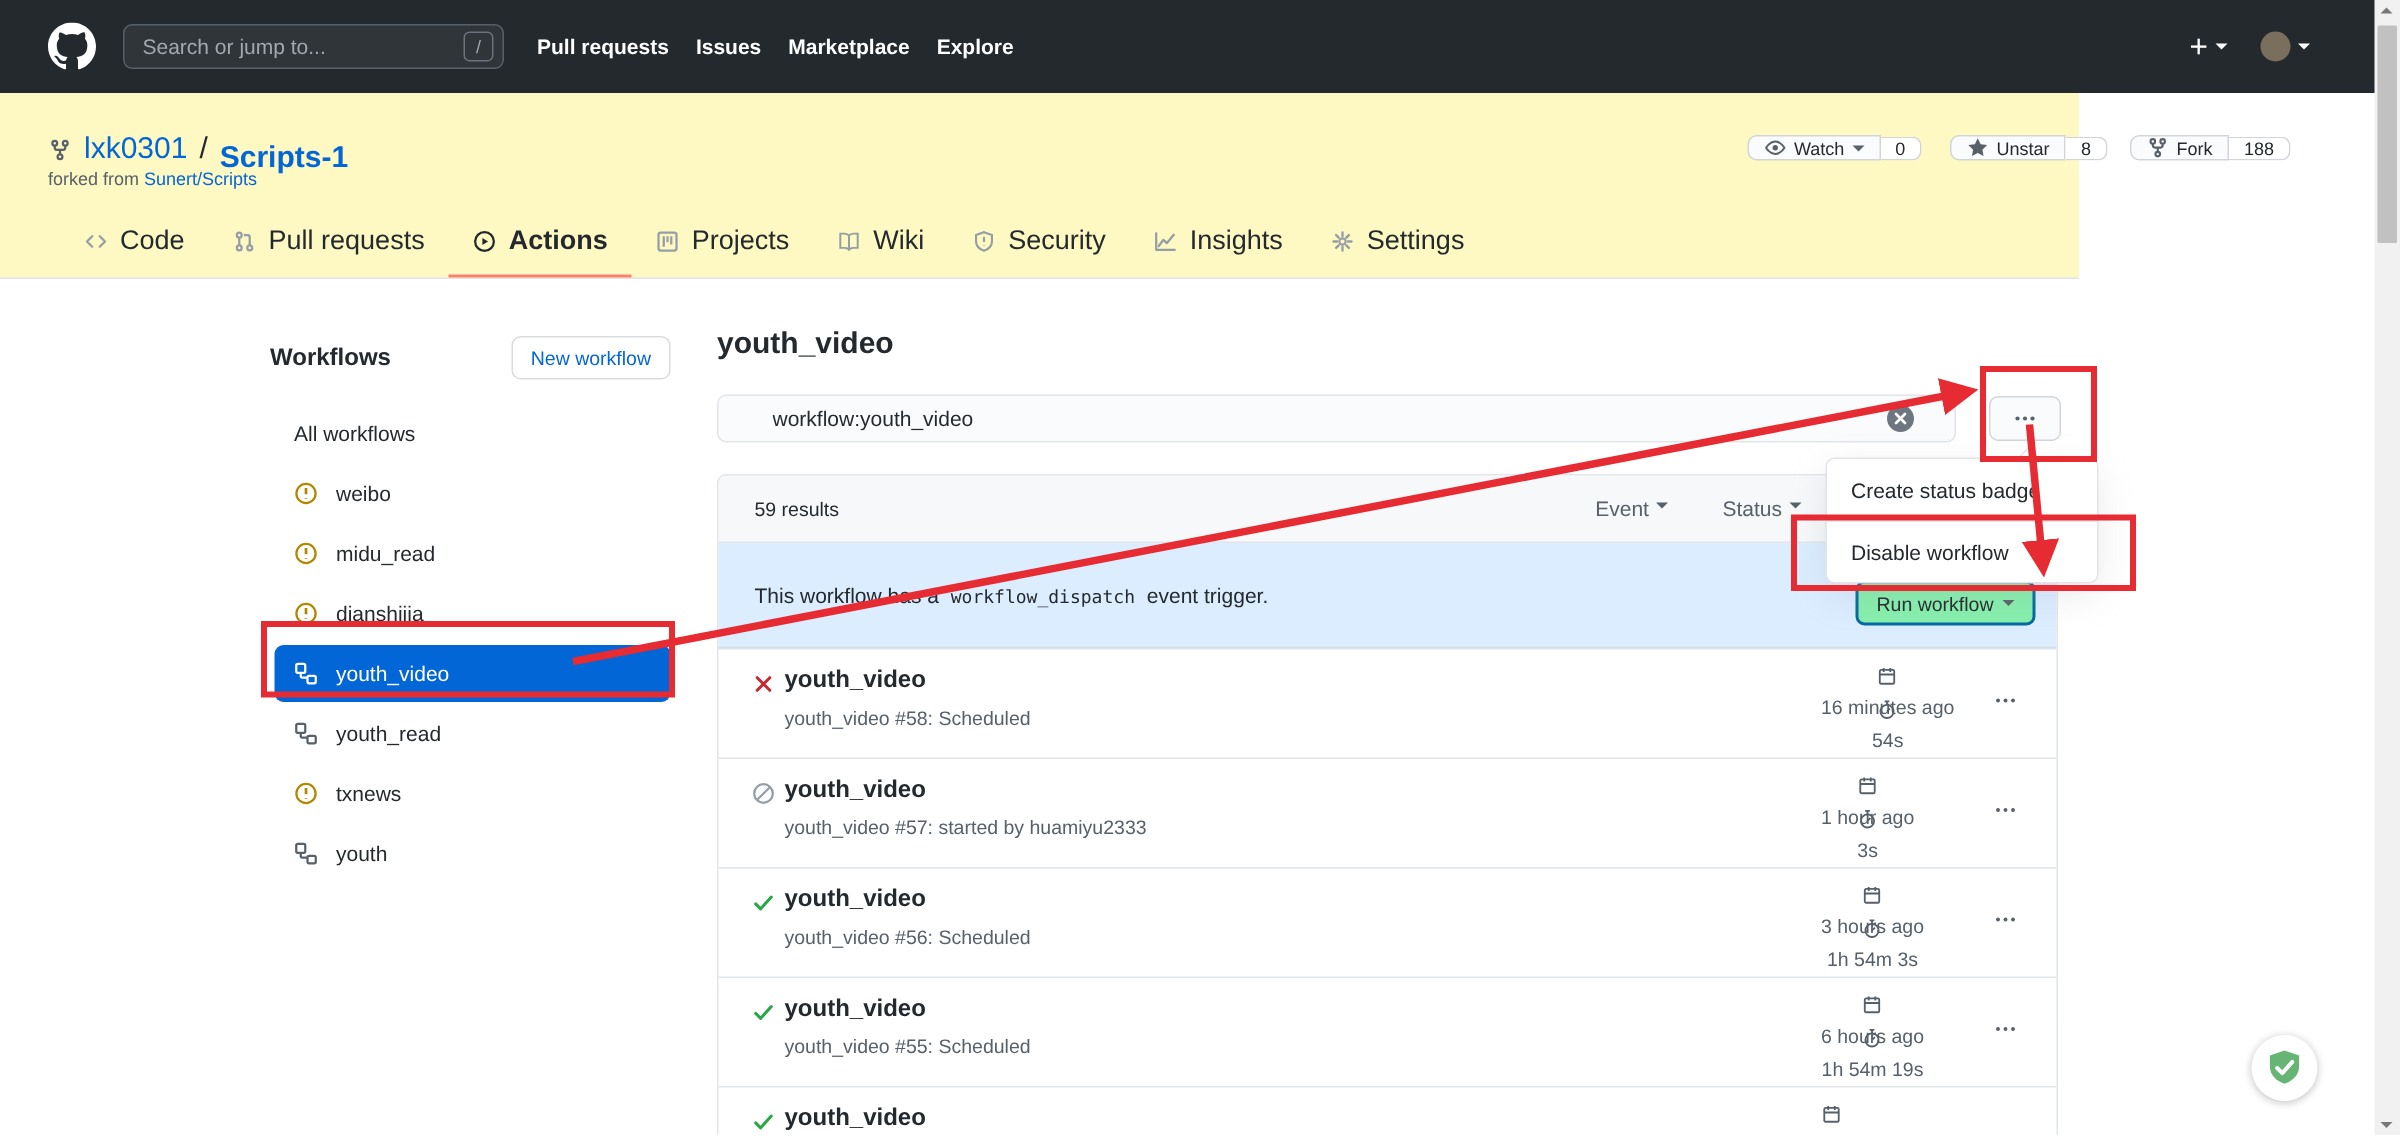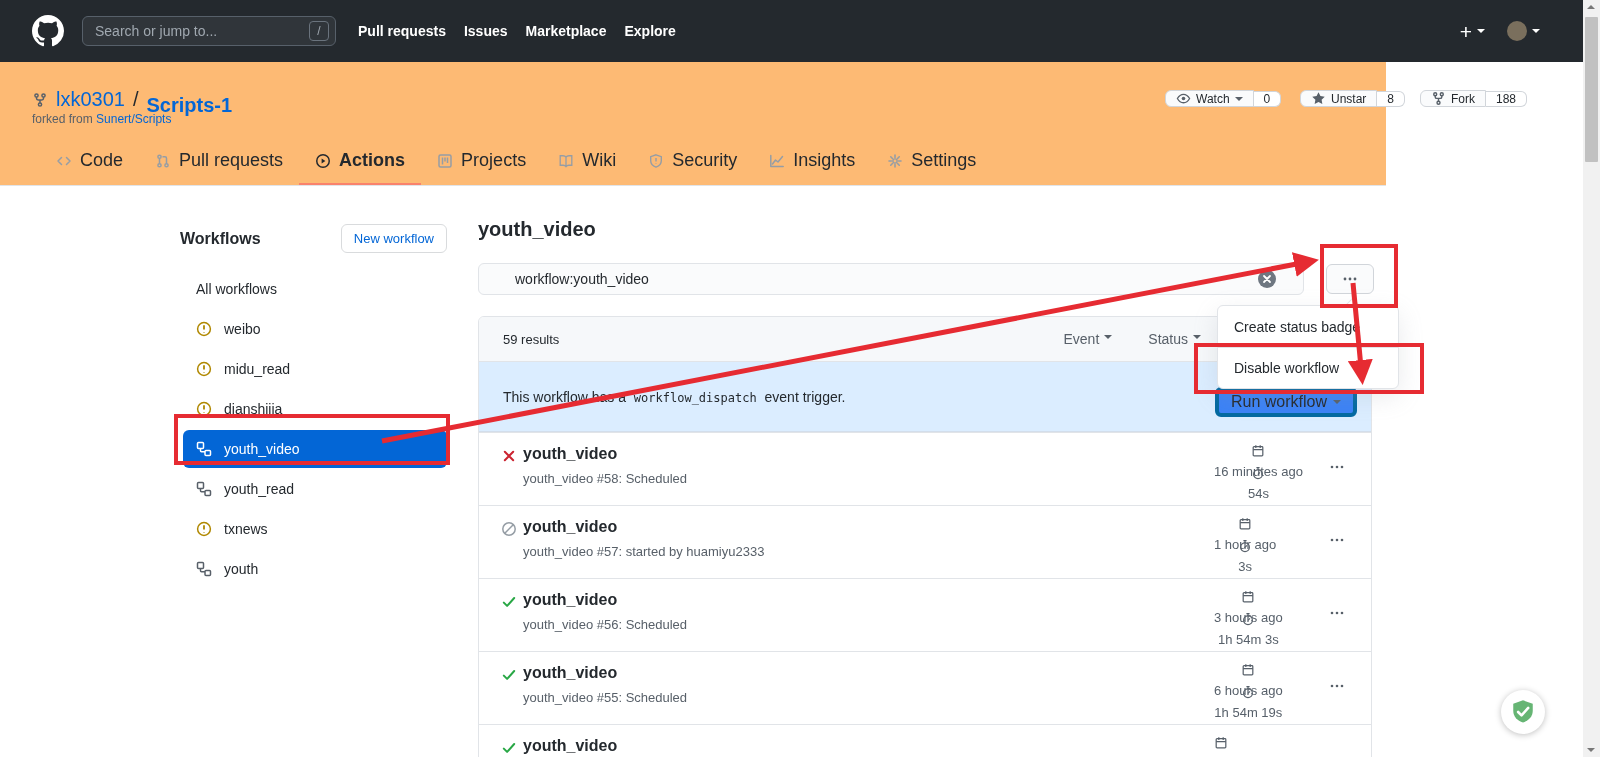--- a/index.html
+++ b/index.html
@@ -18,21 +18,21 @@
   .nav-links { display:flex; gap:18px; align-items:center; }
   .nav-links a { color:#fff; font-size:14px; font-weight:bold; text-decoration:none; white-space:nowrap; }
   .nav-spacer { flex:1; }
   .nav-right { display:flex; align-items:center; gap:22px; margin-right:28px; }
   .plus-group, .avatar-group { display:flex; align-items:center; gap:5px; cursor:pointer; }
   .plus-glyph { color:#fff; font-size:21px; font-weight:400; line-height:1; }
   .caret-down { width:0; height:0; border:4px solid transparent; border-top-color:#fff; margin-top:4px; }
   .avatar { width:20px; height:20px; border-radius:50%; background:#7a6f5d; }
 
   
-  .repo-head { position:absolute; top:62px; left:0; width:1386px; height:124px; background:#fdba74; border-bottom:1px solid #e1e4e8; }
+  .repo-head { position:absolute; top:62px; left:0; width:1386px; height:124px; background:#fef9c3; border-bottom:1px solid #e1e4e8; }
   .repo-title-row { position:absolute; top:20px; left:32px; display:flex; align-items:center; gap:8px; font-size:20px; color:#0366d6; }
   .repo-title-row a { color:#0366d6; text-decoration:none; }
   .repo-sep { color:#24292e; }
   .repo-name { font-weight:bold;margin-top:12px; }
   .forked-line { position:absolute; top:50px; left:32px; font-size:12px; color:#586069; }
   .forked-line a { color:#0366d6; text-decoration:none; }
   .social-group { position:absolute; top:18px; display:flex; height:27px; font-size:12px; font-weight:normal; color:#24292e;align-items:flex-end; }
   .social-btn { display:flex; align-items:center; gap:5px; padding:0 10px; background:#fafbfc; border:1px solid #d1d5da; border-radius:6px 0 0 6px; cursor:pointer; }
   .social-count { display:flex; align-items:center; padding:0 10px; background:#fff; border:1px solid #d1d5da; border-left:none; border-radius:0 6px 6px 0; cursor:pointer; }
   .caret-dark { width:0; height:0; border:4px solid transparent; border-top-color:#586069; margin-top:4px; }
@@ -64,21 +64,21 @@
   .clear-btn { position:absolute; left:780px; top:7px; width:18px; height:18px; border:none; border-radius:50%; background:#6e7781; cursor:pointer; padding:0; }
   .kebab-btn { position:absolute; left:848px; top:1px; width:48px; height:30px; background:#fafbfc; border:1px solid #d1d5da; border-radius:6px; cursor:pointer; display:flex; align-items:center; justify-content:center; }
 
   .results-box { position:relative; margin-top:21px; width:894px; height:460px; border:1px solid #e1e4e8; border-radius:6px 6px 0 0; overflow:hidden; }
   .results-head { height:45px; background:#f6f8fa; border-bottom:1px solid #e1e4e8; display:flex; align-items:center; padding:0 170px 0 24px; }
   .results-count { font-size:13px; font-weight:normal; color:#24292e; }
   .filters { margin-left:auto; display:flex; gap:36px; }
   .filter { display:flex; align-items:flex-start; gap:5px; font-size:14px; color:#586069; cursor:pointer; }
   .banner { position:relative; height:70px; background:#dbedff; border-bottom:1px solid #d3deeb; display:flex; align-items:center; padding-left:24px; font-size:14px; color:#24292e; }
   .banner code { font-family:"DejaVu Sans Mono",monospace; font-size:12px; padding:0 4px; }
-  .btn-runwf { position:absolute; right:14px; top:25px; height:30px; padding:0 12px; background:#3b82f6; border:4px solid #0369a1; border-radius:6px; font-size:16px; font-weight:500; color:#24292e; display:flex; align-items:center; gap:6px; cursor:pointer; font-family:inherit; }
+  .btn-runwf { position:absolute; right:14px; top:25px; height:30px; padding:0 12px; background:#86efac; border:2px solid #0369a1; border-radius:6px; font-size:13px; font-weight:500; color:#24292e; display:flex; align-items:center; gap:6px; cursor:pointer; font-family:inherit; }
 
   .run-row { position:relative; height:73px; border-top:1px solid #e1e4e8; }
   .run-row:first-of-type { border-top:none; }
   .run-status { position:absolute; left:22px; top:15px; }
   .run-title { position:absolute; left:44px; top:12px; font-size:16px; font-weight:bold; color:#24292e; text-decoration:none; }
   .run-desc { position:absolute; left:44px; top:38px; font-size:13px; color:#586069; }
   .run-meta { position:absolute; left:735px; top:11px; font-size:13px; color:#57606a; }
   .meta-line { display:flex; align-items:center; gap:6px; height:22px;flex-direction:column; }
   .run-kebab { position:absolute; left:850px; top:26px; cursor:pointer; }
 

